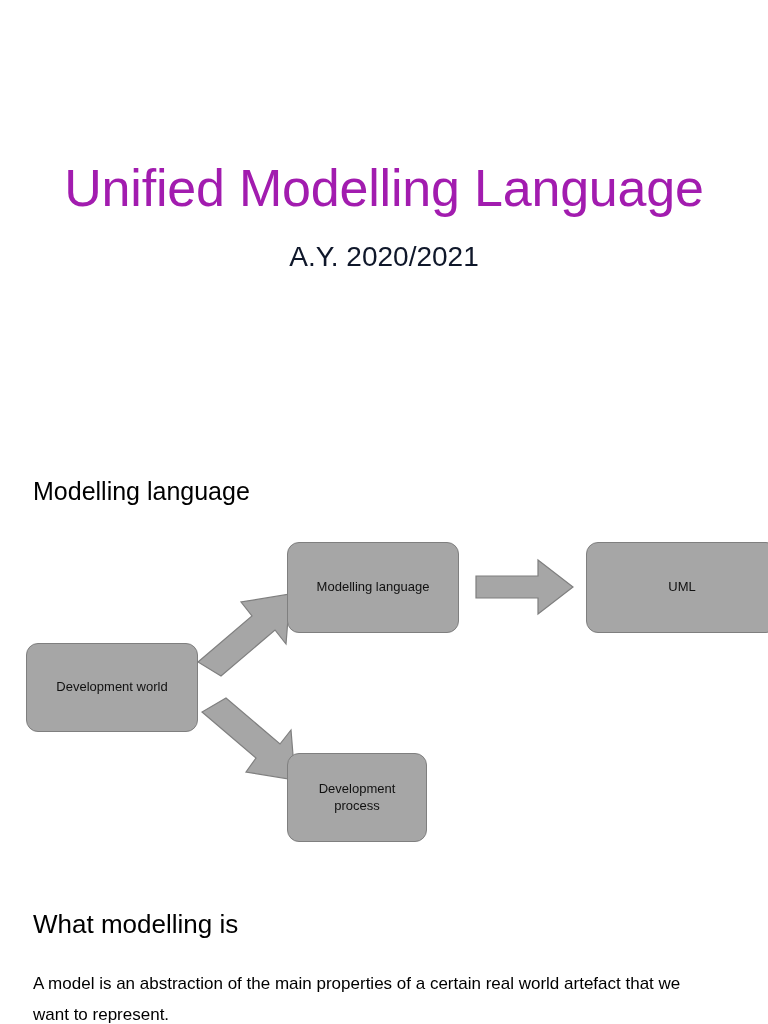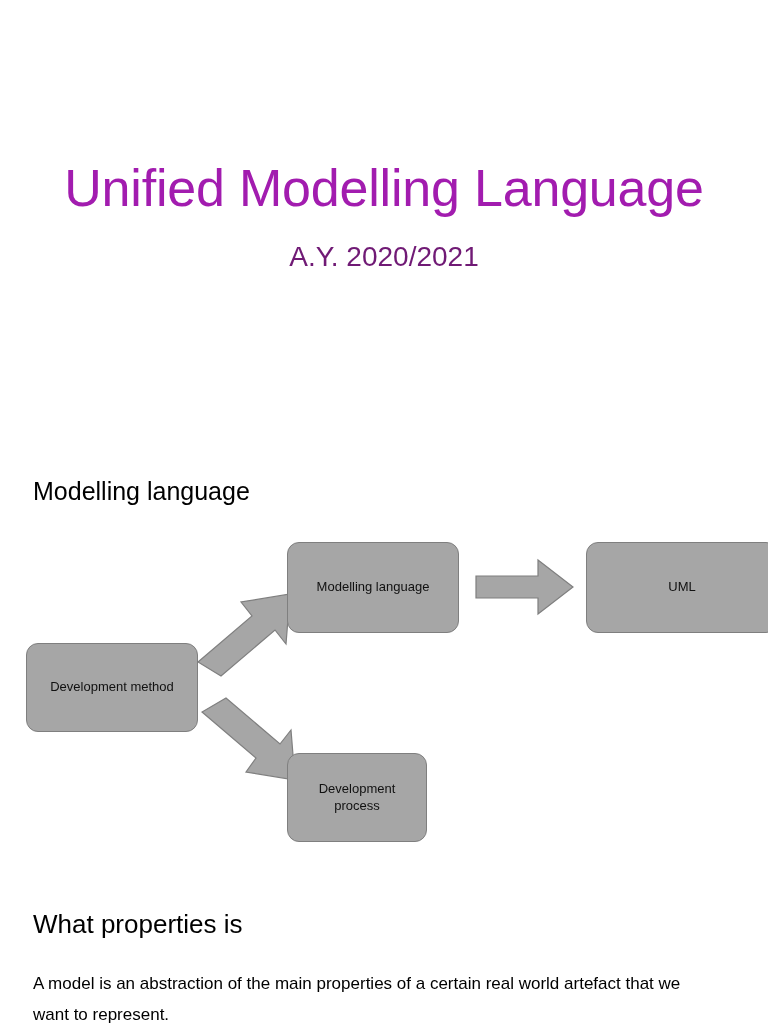--- a/index.html
+++ b/index.html
@@ -43,21 +43,21 @@
   }
   .doc-subtitle {
     position: absolute;
     left: 0;
     top: 241px;
     width: 768px;
     text-align: center;
     font-size: 28px;
     font-weight: 400;
     line-height: 1.15;
-    color: #701a75;
+    color: #0f172a;
   }
 
   
   .section-heading-1 {
     position: absolute;
     left: 33px;
     top: 476px;
     font-size: 25px;
     font-weight: 400;
     color: #000000;
@@ -149,34 +149,34 @@
       <g>
         <polygon points="202,192 256,238 246,252 295,260 291,210 280,224 226,178" fill="#a6a6a6" stroke="#7f7f7f" stroke-width="1.2"></polygon>
       </g>
 
       <g>
         <polygon points="476,56 538,56 538,40 573,67 538,94 538,78 476,78" fill="#a6a6a6" stroke="#7f7f7f" stroke-width="1.2"></polygon>
       </g>
     </svg>
 
     <div class="node-box" id="node-development-method">
-      <span>Development method</span>
+      <span>Development world</span>
     </div>
 
     <div class="node-box" id="node-modelling-language">
       <span>Modelling language</span>
     </div>
 
     <div class="node-box" id="node-development-process">
       <span>Development process</span>
     </div>
 
     <div class="node-box" id="node-uml">
       <span>UML</span>
     </div>
 
   </div>
 
-  <div class="section-heading-2">What properties is</div>
+  <div class="section-heading-2">What modelling is</div>
 
   <div class="body-paragraph">A model is an abstraction of the main properties of a certain real world artefact that we want to represent.</div>
 
 </div>
 
 </body></html>

